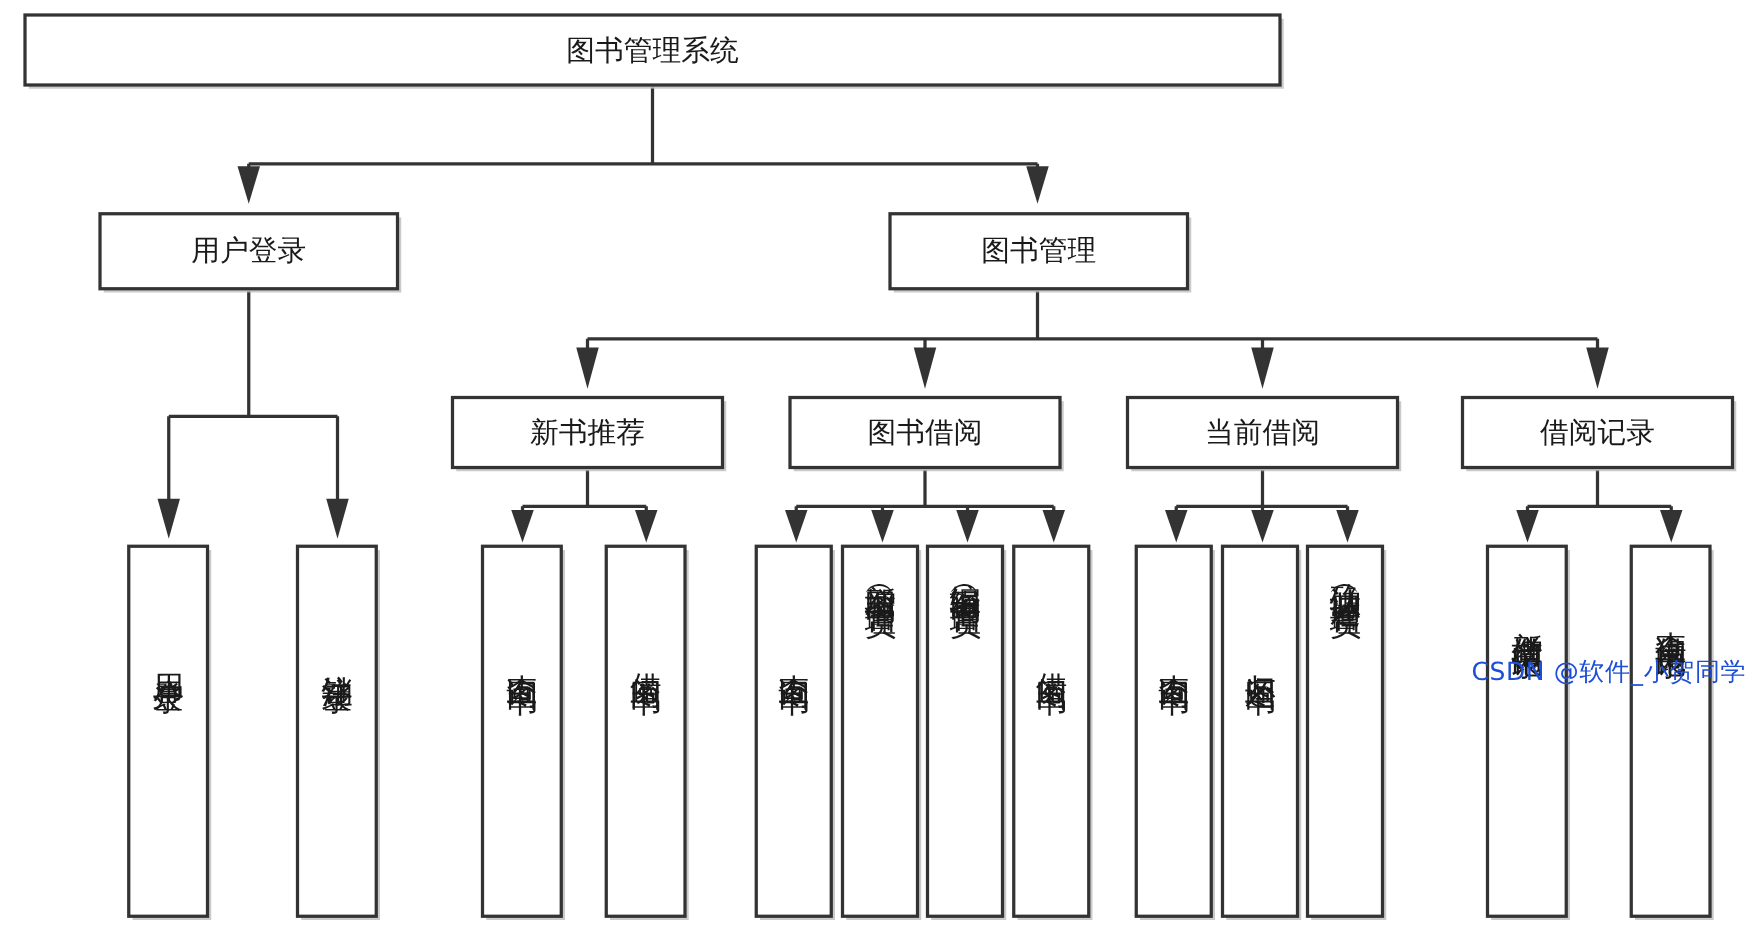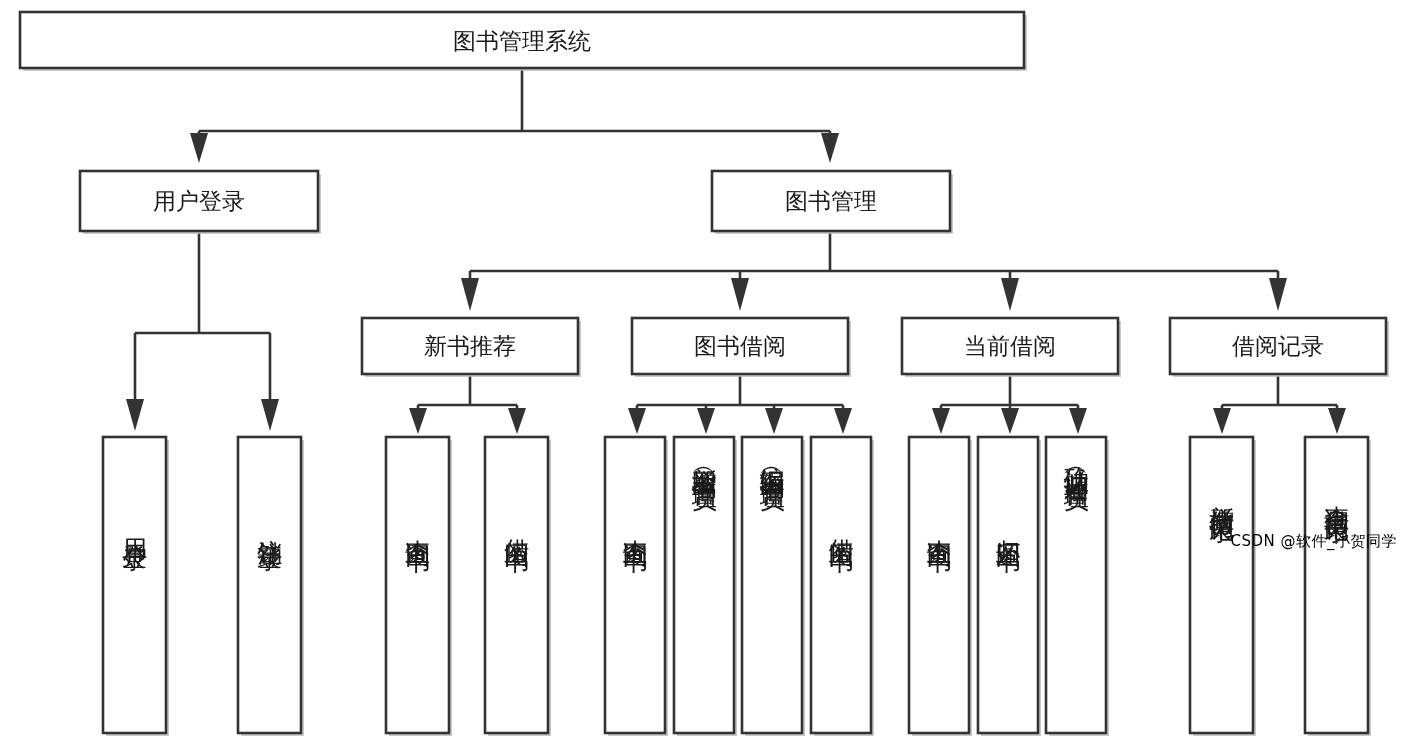--- a/index.html
+++ b/index.html
@@ -69,22 +69,22 @@
     line-height: 1.18;
     letter-spacing: 3px;
     color: #1a1a1a;
     white-space: nowrap;
   }
   .watermark {
     position: absolute;
     right: 8px;
     bottom: 6px;
     font-family: "DejaVu Sans", "Liberation Sans", sans-serif;
-    font-size: 15px;
-    color: #000000;
+    font-size: 20px;
+    color: #1d4ed8;
     letter-spacing: 0.5px;
     white-space: nowrap;
   }
 </style>
 </head>
 <body>
 
 <div id="diagram-root">
 
   <svg id="flow-svg" viewBox="0 0 1405 747">

